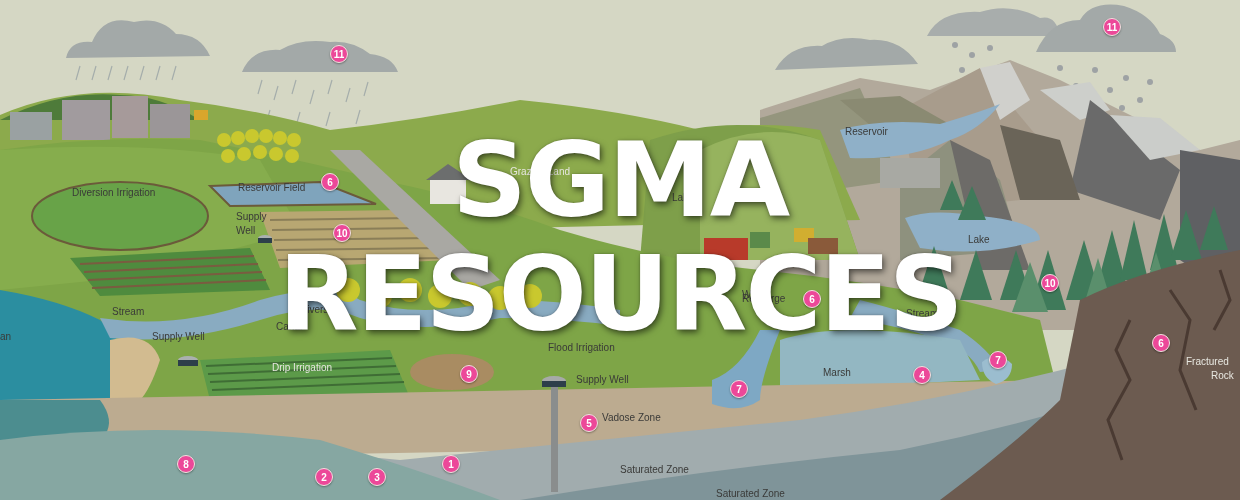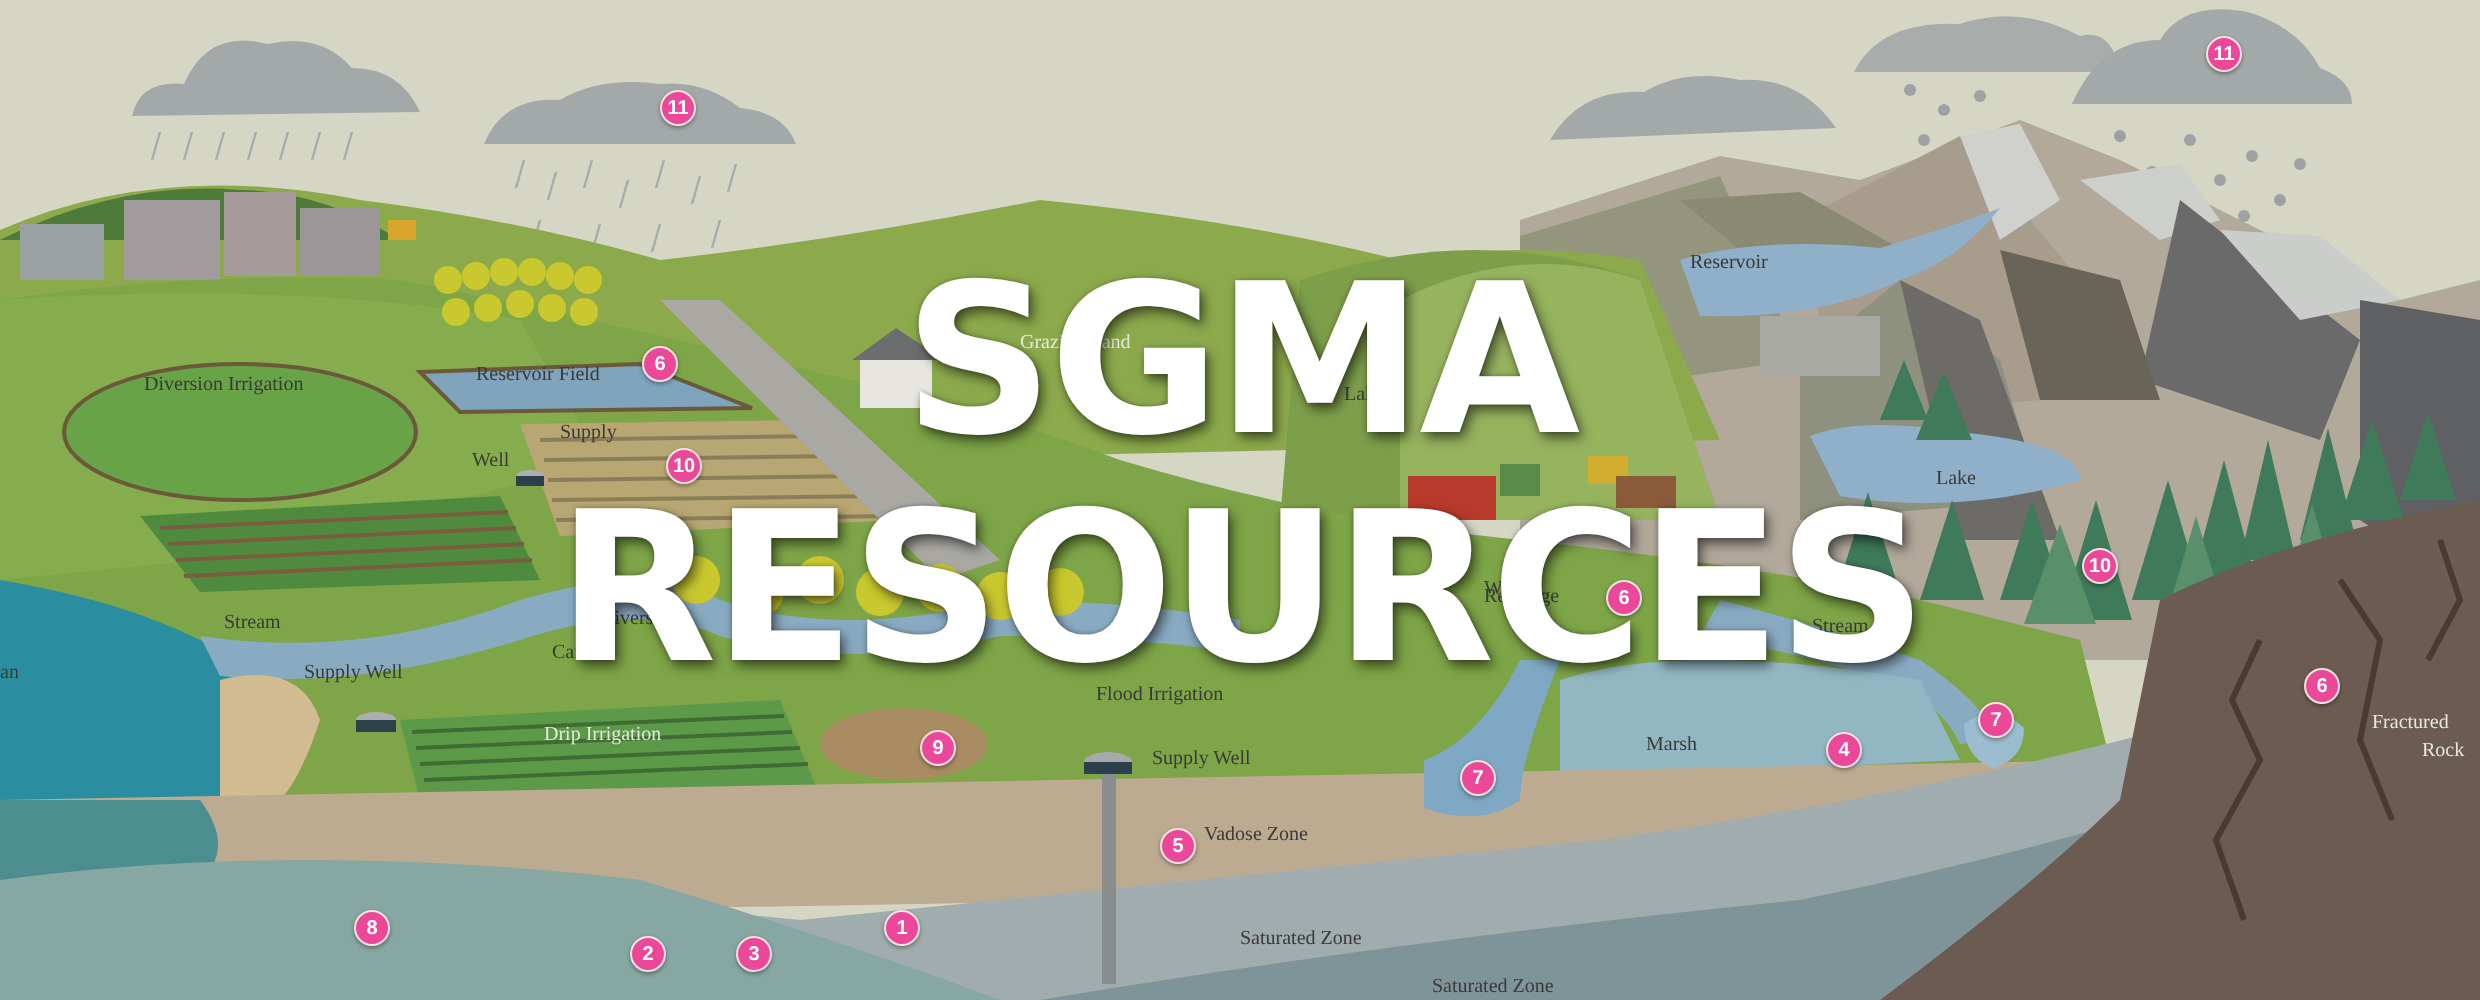--- a/index.html
+++ b/index.html
@@ -1,19 +1,19 @@
 <!DOCTYPE html>
 <html><head>
 <meta charset="utf-8">
 <style>
   html, body { margin: 0; padding: 0; }
   body { width: 1240px; height: 500px; overflow: hidden; background: #d6d8c6; font-family: "Liberation Sans", "DejaVu Sans", sans-serif; }
   .banner { position: relative; width: 1240px; height: 500px; overflow: hidden; background: #d5d7c4; }
   .scene { position: absolute; left: 0; top: 0; width: 1240px; height: 500px; }
-  .label { position: absolute; font-size: 10px; color: #3a3a38; white-space: nowrap; font-family: Liberation Serif, serif; }
+  .label { position: absolute; font-size: 10px; color: #3a3a38; white-space: nowrap; font-family: Liberation Sans, sans-serif; }
   .label.light { color: #e7e7e0; }
   .marker { position: absolute; width: 18px; height: 18px; margin-left: -9px; margin-top: -9px; border-radius: 50%; background: #ec4899; border: 1.5px solid #f1e3e0; color: #fff; font-size: 10px; font-weight: bold; display: flex; align-items: center; justify-content: center; box-sizing: border-box; font-family: "Liberation Sans", sans-serif; box-shadow: 0 1px 2px rgba(0,0,0,0.35); }
   .title { position: absolute; left: 0; width: 1240px; text-align: center; color: #ffffff; font-family: "DejaVu Sans", "Liberation Sans", sans-serif; font-weight: bold; letter-spacing: -2px; text-shadow: 2px 3px 6px rgba(0,0,0,0.55), 0 0 2px rgba(0,0,0,0.25); line-height: 1; }
   .title.line1 { top: 128px; font-size: 104px; }
   .title.line2 { top: 242px; font-size: 104px; }
 </style>
 </head>
 <body>
 
 <div class="banner">
@@ -218,21 +218,21 @@
     <ellipse cx="265" cy="238" rx="7" ry="3" fill="#aab0b0"></ellipse>
     <rect x="258" y="238" width="14" height="5" fill="#2d3f4a"></rect>
 
     <path d="M712 380 Q740 370 760 330 L780 330 Q760 380 760 400 Q740 414 712 404 Z" fill="#7ea8c4"></path>
     <path d="M982 362 Q998 350 1012 364 Q1012 380 996 384 Q982 378 982 362 Z" fill="#9bbdcf"></path>
   </svg>
 
   <div id="labels-layer">
       <div class="label" style="left: 72px; top: 187px;">Diversion Irrigation</div>
       <div class="label" style="left: 238px; top: 182px;">Reservoir Field</div>
-      <div class="label" style="left: 236px; top: 211px; margin-left: 44px;">Supply</div>
+      <div class="label" style="left: 236px; top: 211px;">Supply</div>
       <div class="label" style="left: 236px; top: 225px;">Well</div>
       <div class="label" style="left: 112px; top: 306px;">Stream</div>
       <div class="label" style="left: 152px; top: 331px;">Supply Well</div>
       <div class="label" style="left: 276px; top: 304px; padding-left: 24px;">Diversion</div>
       <div class="label" style="left: 276px; top: 321px;">Canal</div>
       <div class="label light" style="left: 272px; top: 362px;">Drip Irrigation</div>
       <div class="label" style="left: 0px; top: 331px;">an</div>
       <div class="label" style="left: 508px; top: 342px; margin-left: 40px;">Flood Irrigation</div>
       <div class="label" style="left: 576px; top: 374px;">Supply Well</div>
       <div class="label" style="left: 602px; top: 412px;">Vadose Zone</div>

